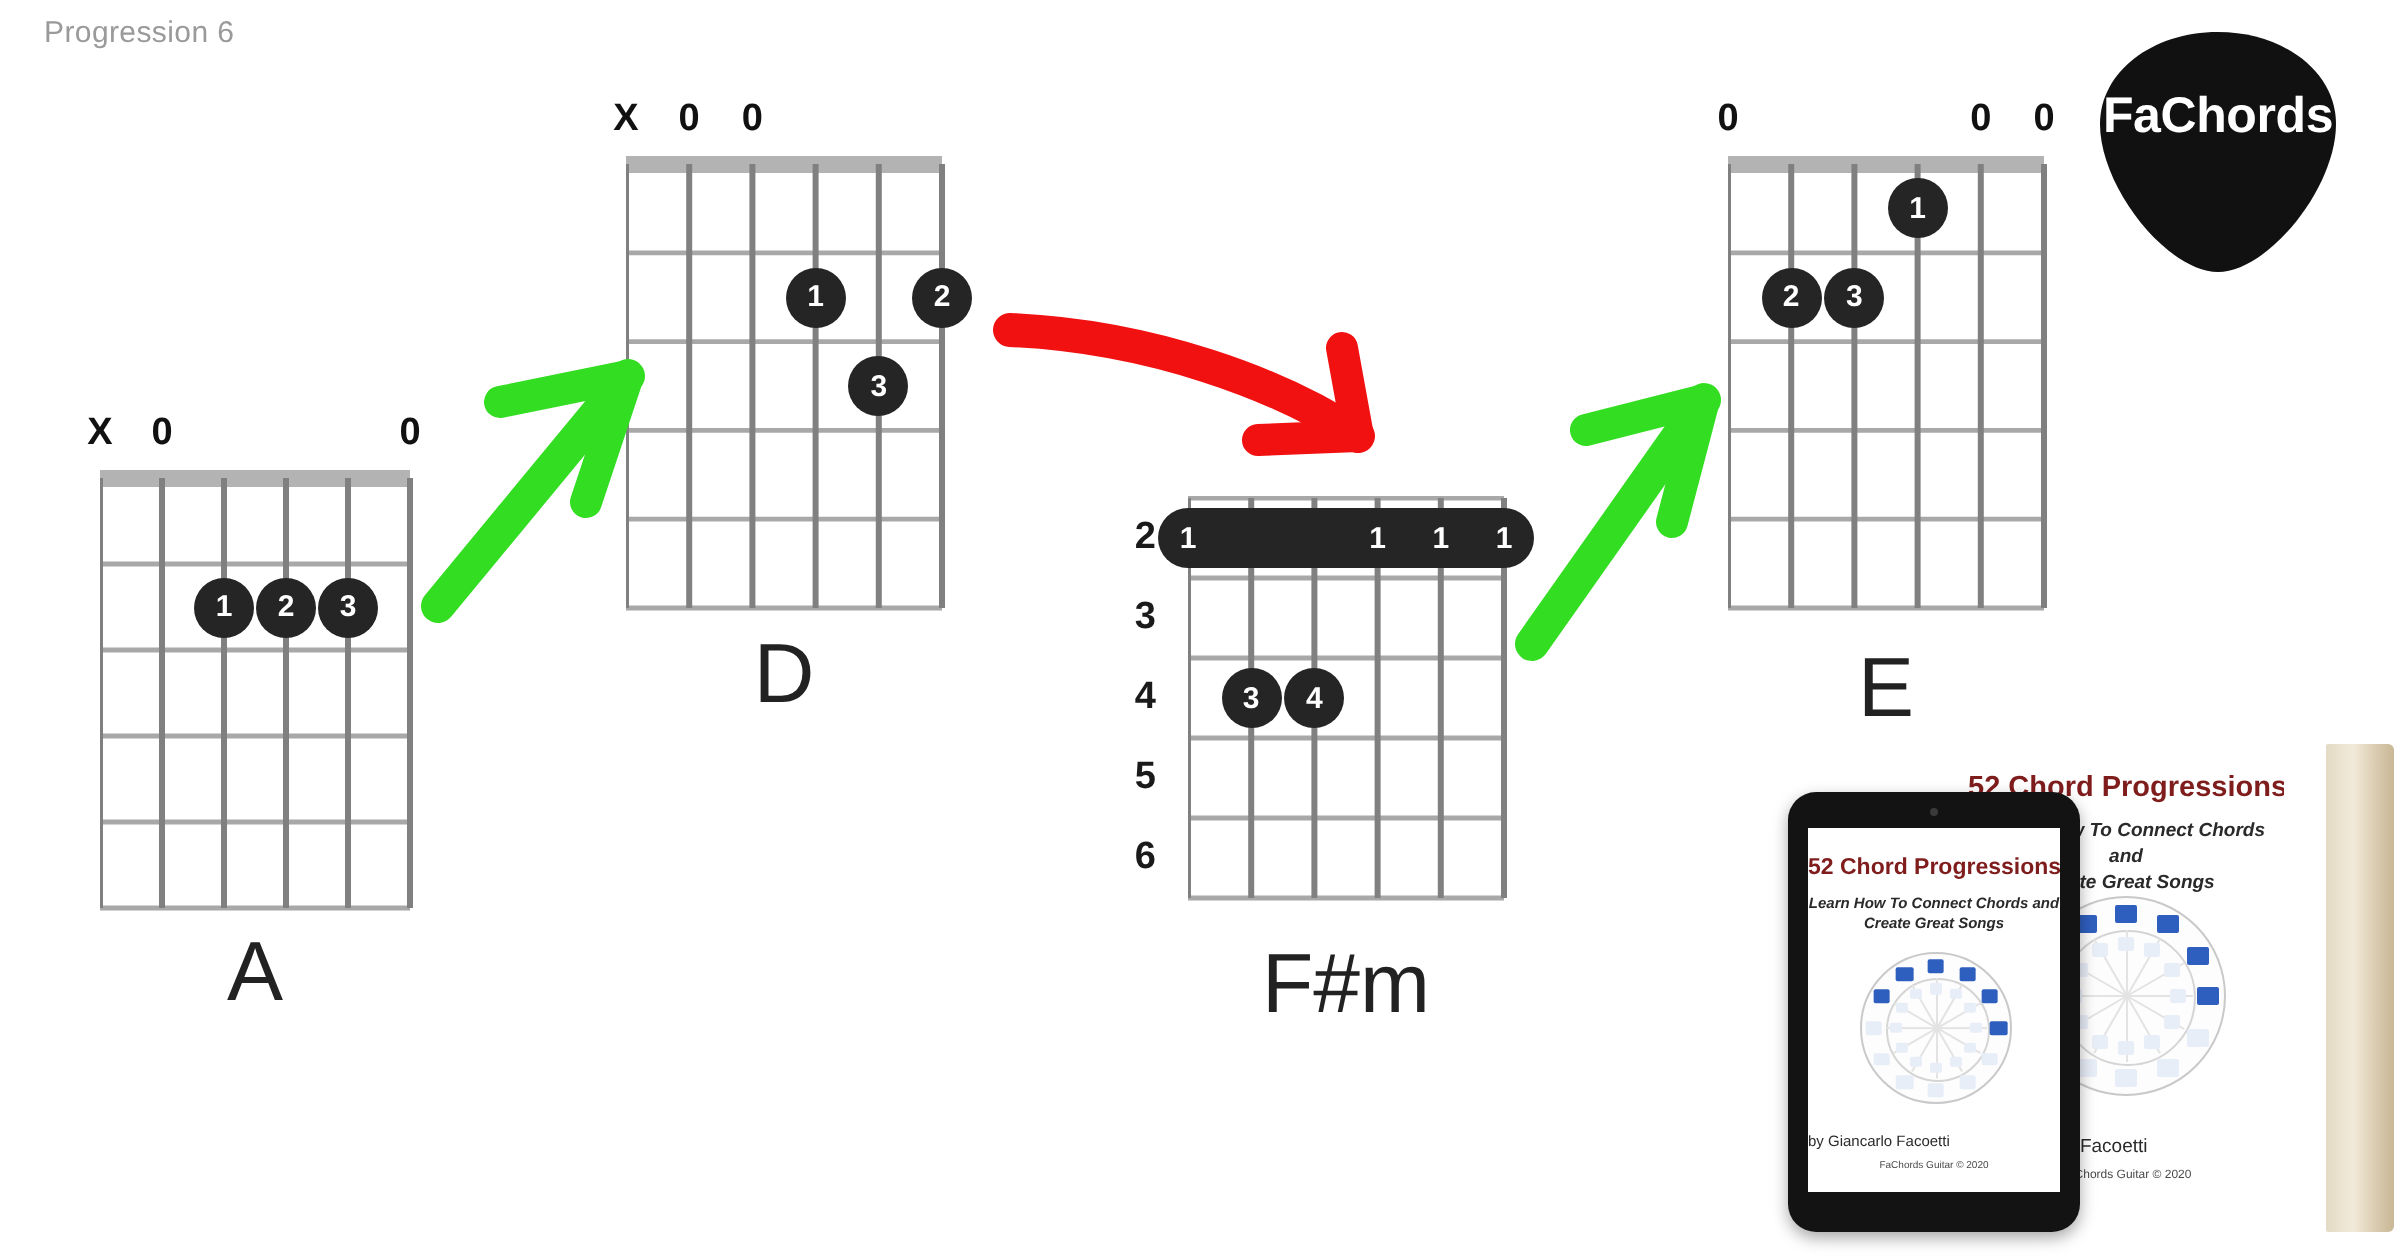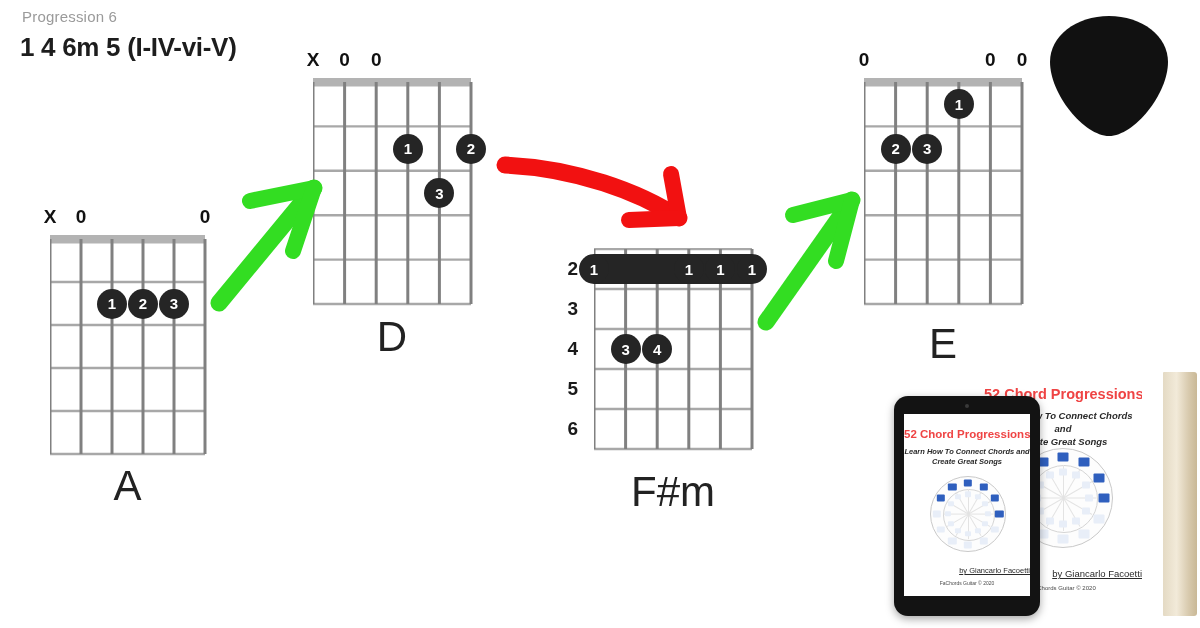--- a/index.html
+++ b/index.html
@@ -178,38 +178,37 @@
     height: 4px;
     margin-left: -2px;
     border-radius: 50%;
     background: #3a3a3a;
   }
   .bk-title {
     position: absolute;
     width: 100%;
     text-align: center;
     font-weight: bold;
-    color: #ef4444;
+    color: #7f1d1d;
     white-space: nowrap;
   }
   .bk-sub {
     position: absolute;
     width: 100%;
     text-align: center;
     font-style: italic;
     font-weight: bold;
     color: #2a2a2a;
     line-height: 1.35;
   }
   .bk-author {
     position: absolute;
     width: 100%;
-    text-align: right;
+    text-align: left;
     color: #2a2a2a;
-    text-decoration: underline;
   }
   .bk-copy {
     position: absolute;
     width: 100%;
     text-align: center;
     color: #4a4a4a;
   }
   .wheel {
     position: absolute;
     border-radius: 50%;
@@ -233,21 +232,20 @@
     background: #e3e3e3;
     transform-origin: 50% 100%;
   }
 </style>
 </head>
 <body>
 
 <div id="stage">
 
   <div class="prog-label">Progression 6</div>
-  <div class="prog-title">1 4 6m 5 (I-IV-vi-V)</div>
 
   <div id="chords-host">
       <div class="chord" style="left: 50px; top: 235px; width: 155px; height: 215px;">
         <svg class="chord-grid" width="161" height="221">
           <line x1="0" x2="155" y1="4" y2="4" stroke="#b3b3b3" stroke-width="9"></line>
           <line x1="0" x2="155" y1="47" y2="47" stroke="#a8a8a8" stroke-width="2.4"></line>
           <line x1="0" x2="155" y1="90" y2="90" stroke="#a8a8a8" stroke-width="2.4"></line>
           <line x1="0" x2="155" y1="133" y2="133" stroke="#a8a8a8" stroke-width="2.4"></line>
           <line x1="0" x2="155" y1="176" y2="176" stroke="#a8a8a8" stroke-width="2.4"></line>
           <line x1="0" x2="155" y1="219" y2="219" stroke="#a8a8a8" stroke-width="2.4"></line>
@@ -362,20 +360,21 @@
       <path id="gB-head1" d="M852,200 L793,215" stroke="#33dd22" stroke-width="16" fill="none" stroke-linecap="round"></path>
       <path id="gB-head2" d="M852,200 L836,261" stroke="#33dd22" stroke-width="16" fill="none" stroke-linecap="round"></path>
     </g>
   </svg>
 
   <div class="logo">
     <svg width="126" height="124" viewBox="0 0 126 124" xmlns="http://www.w3.org/2000/svg">
       <path d="M63,2 C96,2 122,22 122,48 C122,80 88,122 63,122
                C38,122 4,80 4,48 C4,22 30,2 63,2 Z" fill="#111111"></path>
     </svg>
+    <div class="logo-text logo-line1">FaChords</div>
   </div>
 
   <div class="promo">
     <div class="book-spine"></div>
 
     <div class="book-cover">
       <div class="bk-title" style="top:10px; font-size:14.5px;">52 Chord Progressions</div>
       <div class="bk-sub" style="top:34px; font-size:9.5px;">
         <span>Learn How To Connect Chords and</span><br>
         <span>Create Great Songs</span>

